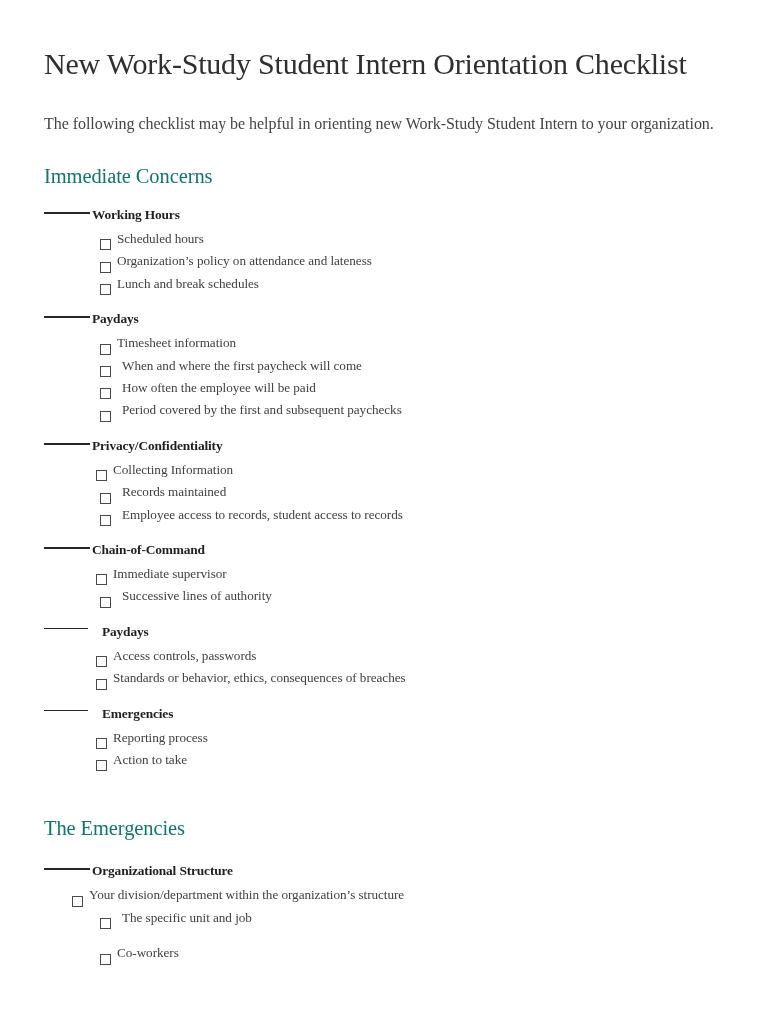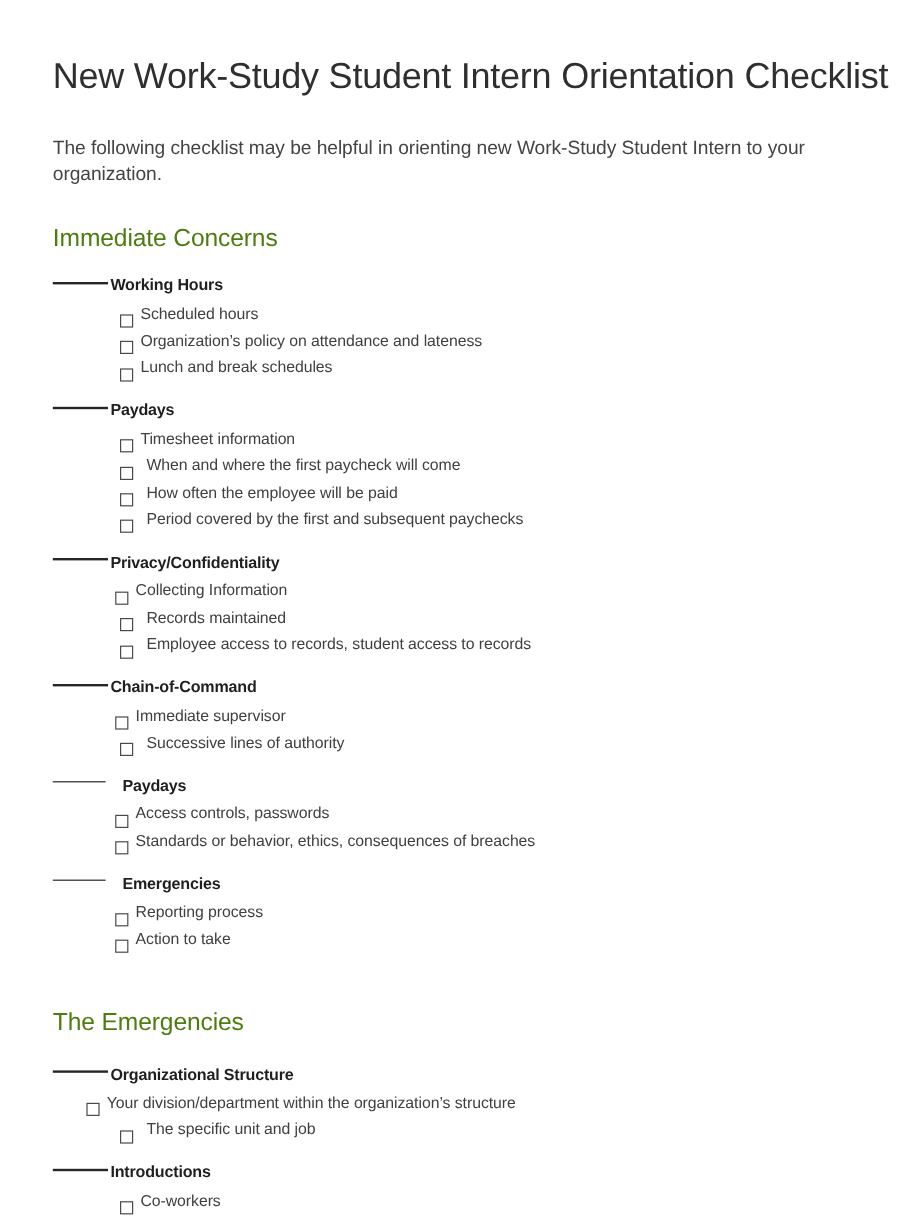--- a/index.html
+++ b/index.html
@@ -5,21 +5,21 @@
   html, body {
     margin: 0;
     padding: 0;
     background: #ffffff;
   }
   .page {
     position: relative;
     width: 770px;
     height: 1024px;
     background: #ffffff;
-    font-family: Liberation Sans, sans-serif;
+    font-family: Liberation Serif, serif;
     color: #3f3f3f;
     overflow: hidden;
     box-sizing: border-box;
   }
   .content {
     position: absolute;
     left: 44px;
     top: 46px;
     right: 40px;
   }
@@ -35,21 +35,21 @@
   .intro {
     font-size: 16px;
     color: #444444;
     margin-top: 32px;
     line-height: 1.35;
     letter-spacing: -0.05px;
   }
   .section-heading {
     font-size: 20.5px;
     font-weight: 400;
-    color: #4d7c0f;
+    color: #0f766e;
     margin-top: 30px;
     margin-bottom: 16px;
     letter-spacing: -0.1px;
   }
   .section-heading.second {
     margin-top: 46px;
     margin-bottom: 20px;
   }
   .group {
     margin-bottom: 13px;
@@ -234,24 +234,20 @@
           <div class="item ind-1">
             <span class="checkbox"></span>
             <span class="item-text">Your division/department within the organization’s structure</span>
           </div>
           <div class="item ind-3 spaced">
             <span class="checkbox"></span>
             <span class="item-text">The specific unit and job</span>
           </div>
         </div>
         <div class="group">
-          <div class="group-head">
-            <span class="blank"></span>
-            <span class="group-label">Introductions</span>
-          </div>
           <div class="item ind-3">
             <span class="checkbox"></span>
             <span class="item-text">Co-workers</span>
           </div>
         </div>
       </div>
 
   </div>
 </div>
 

